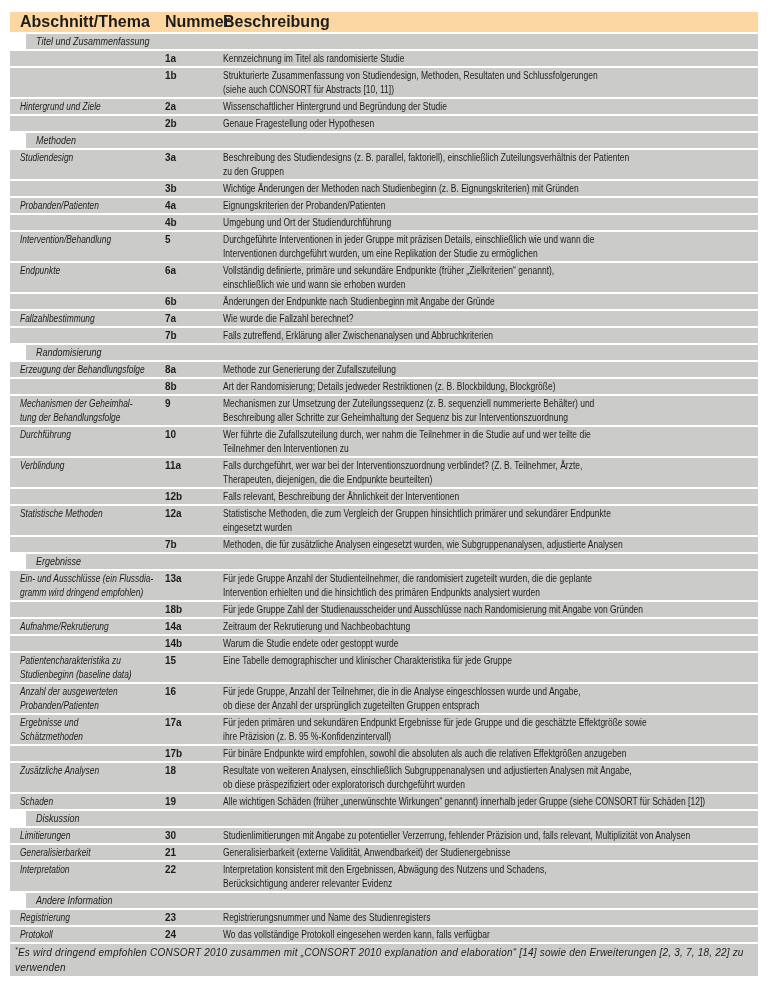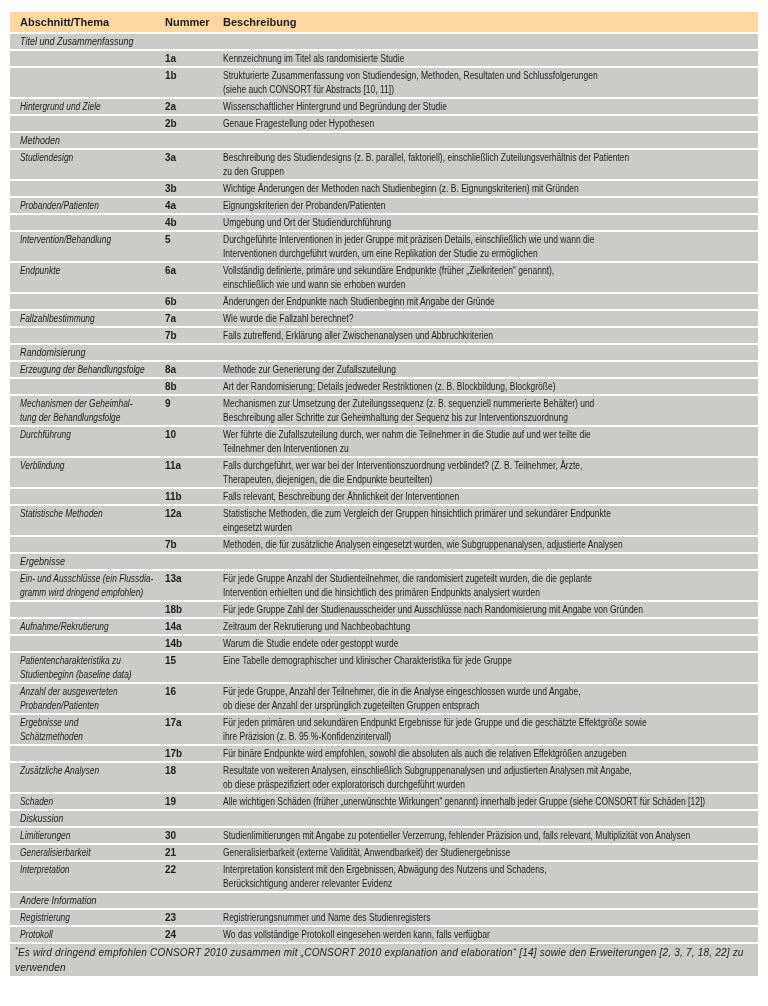--- a/index.html
+++ b/index.html
@@ -11,29 +11,29 @@
   body{
     width:768px;height:1006px;overflow:hidden;
     font-family:"Liberation Sans","DejaVu Sans",sans-serif;
     color:var(--text);
   }
   .sheet{padding:12px 10px 0 10px;overflow:hidden;}
   .hdr-row{
     background:var(--header-bg);
     display:grid;grid-template-columns:145px 58px 1fr;
     padding:3px 0 3px 10px;margin-bottom:2px;
-    font-size:11px;font-weight:bold;line-height:14px;
+    font-size:16px;font-weight:bold;line-height:14px;
   }
   .row{
     background:var(--row-bg);
     display:grid;grid-template-columns:145px 58px 1fr;
     padding:1px 0 0 10px;margin-bottom:2px;
     font-size:10px;line-height:14px;
   }
-  .row.section{display:block;}
+  .row.section{display:block;margin-left:16px;}
   .section-label{
     display:inline-block;font-style:italic;
     transform:scaleX(0.9);transform-origin:0 0;white-space:nowrap;
   }
   .cell-theme{
     font-style:italic;white-space:pre-line;
     width:120%;transform:scaleX(0.84);transform-origin:0 0;
   }
   .cell-num{font-weight:bold;}
   .cell-desc{
@@ -156,21 +156,21 @@
 Teilnehmer den Interventionen zu</div>
       </div>
       <div class="row item">
         <div class="cell cell-theme">Verblindung</div>
         <div class="cell cell-num">11a</div>
         <div class="cell cell-desc">Falls durchgeführt, wer war bei der Interventionszuordnung verblindet? (Z. B. Teilnehmer, Ärzte,
 Therapeuten, diejenigen, die die Endpunkte beurteilten)</div>
       </div>
       <div class="row item">
         <div class="cell cell-theme"></div>
-        <div class="cell cell-num">11b</div>
+        <div class="cell cell-num">12b</div>
         <div class="cell cell-desc">Falls relevant, Beschreibung der Ähnlichkeit der Interventionen</div>
       </div>
       <div class="row item">
         <div class="cell cell-theme">Statistische Methoden</div>
         <div class="cell cell-num">12a</div>
         <div class="cell cell-desc">Statistische Methoden, die zum Vergleich der Gruppen hinsichtlich primärer und sekundärer Endpunkte
 eingesetzt wurden</div>
       </div>
       <div class="row item">
         <div class="cell cell-theme"></div>

